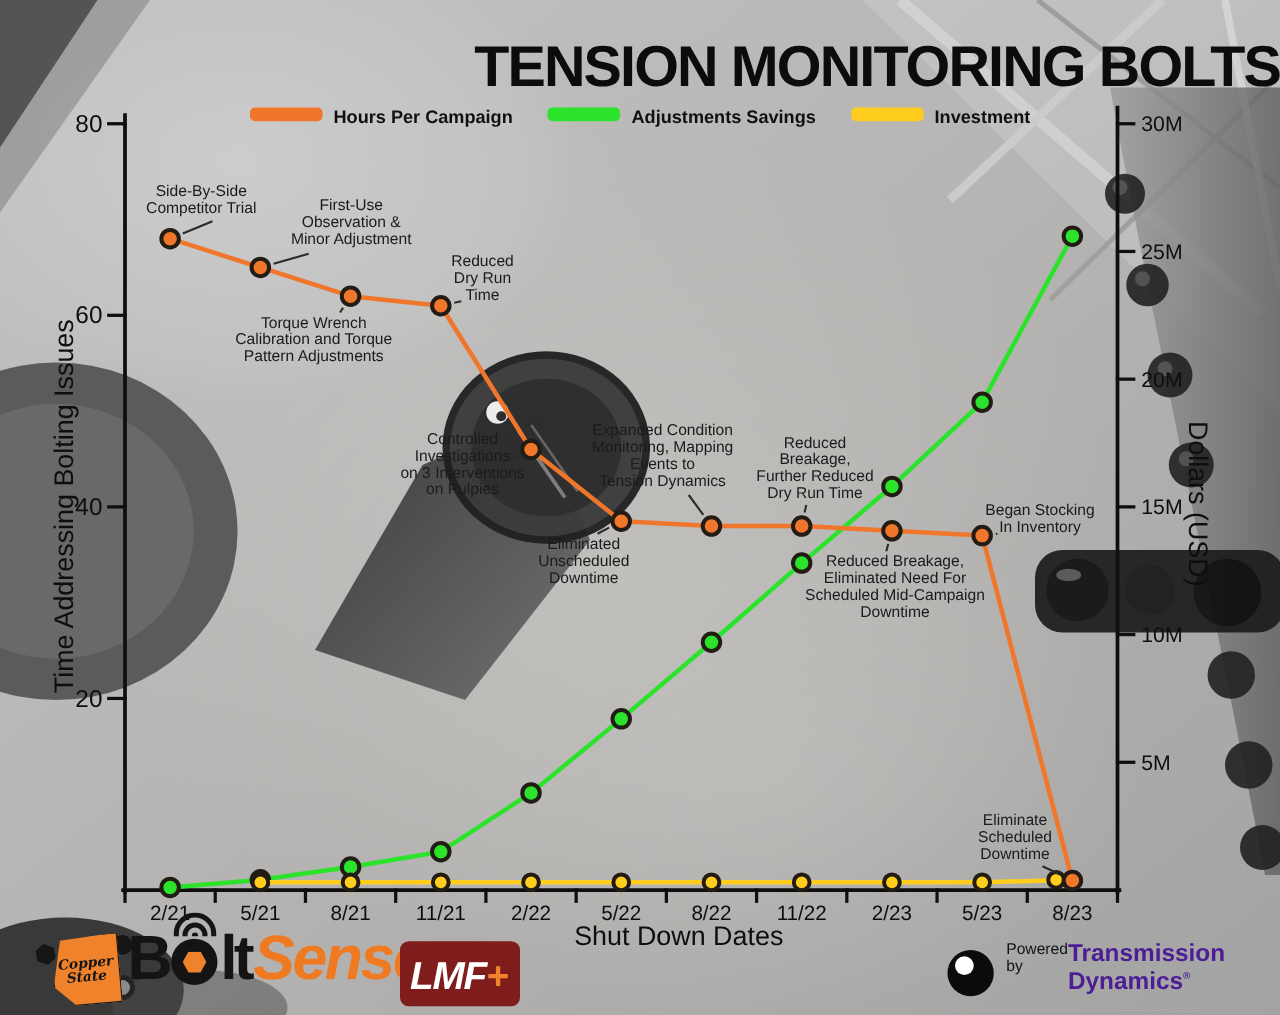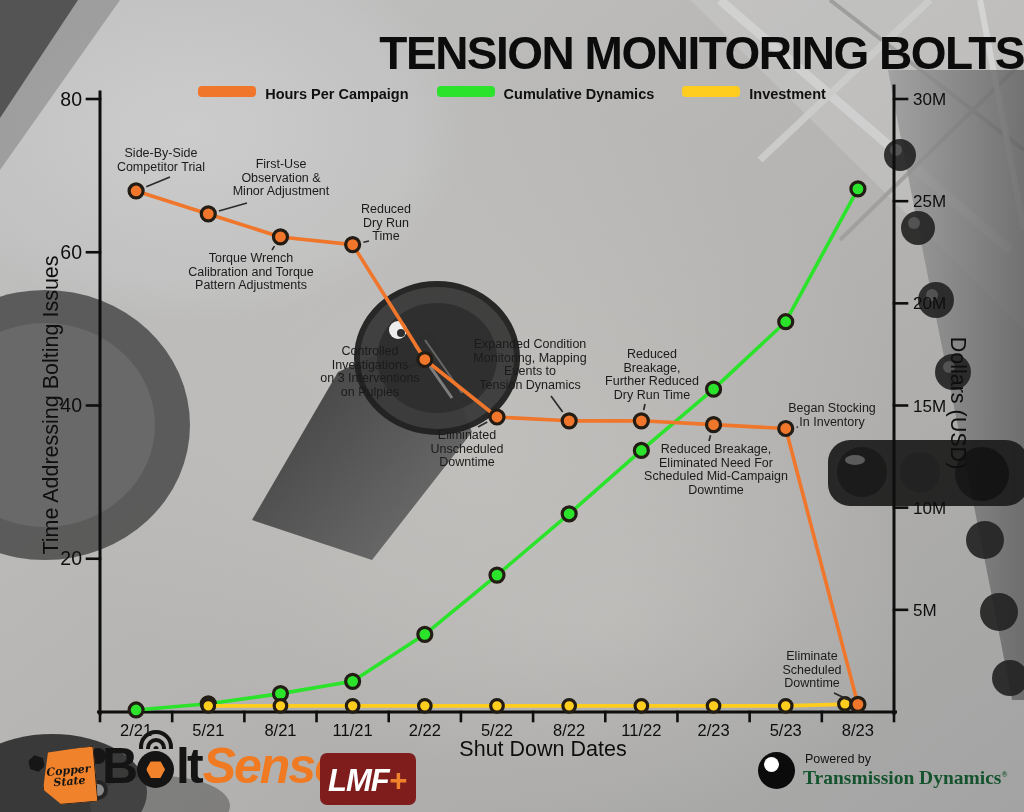--- a/index.html
+++ b/index.html
@@ -47,23 +47,23 @@
           background:#141414;border-radius:50%;}
   .boltsense .sense{font-size:50px;font-weight:900;font-style:italic;color:#f07a22;
                     letter-spacing:-2px;line-height:44px;margin-left:2px;}
   .lmf{position:absolute;left:320px;top:753px;background:#7f1d1d;border-radius:7px;
        padding:10px 10px 6px 8px;font-size:31px;font-weight:900;font-style:italic;
        color:#ffffff;letter-spacing:-1px;}
   .lmf .plus{color:#f0822b;}
   .powered{position:absolute;left:758px;top:752px;display:flex;align-items:flex-end;gap:8px;}
   .ball{width:37px;height:37px;border-radius:50%;background:#0b0b0b;position:relative;flex:0 0 auto;}
   .ball::after{content:"";position:absolute;left:6px;top:5px;width:15px;height:15px;border-radius:50%;background:#fff;}
-  .ptxt{display:flex;flex-direction:column;line-height:1.15;}
+  .ptxt{display:flex;flex-direction:row;line-height:1.15;}
   .ptxt .pby{font-size:12.5px;color:#131313;margin-left:2px;}
-  .ptxt .brand{font-size:19.5px;font-weight:700;color:#14532d;font-family:Liberation Serif, serif;}
+  .ptxt .brand{font-size:19.5px;font-weight:700;color:#4c1d95;}
   .ptxt .brand sup{font-size:8px;}
 </style>
 </head>
 <body>
 
 <div class="stage">
 
   <svg id="bg" viewBox="0 0 1024 812" aria-hidden="true">
     <defs>
       <linearGradient id="gBase" x1="0" y1="0" x2="1" y2="1">
@@ -285,21 +285,21 @@
     </svg>
 
   <h1 class="title">TENSION MONITORING BOLTS</h1>
   <div class="legend">
     <span class="legend-item">
       <span class="swatch" style="background: rgb(240, 118, 43);"></span>
       <span>Hours Per Campaign</span>
     </span>
     <span class="legend-item">
       <span class="swatch" style="background: rgb(43, 227, 43);"></span>
-      <span>Cumulative Dynamics</span>
+      <span>Adjustments Savings</span>
     </span>
     <span class="legend-item">
       <span class="swatch" style="background: rgb(255, 205, 30);"></span>
       <span>Investment</span>
     </span>
   </div>
 
   <div class="copper">
     <span class="nutL"></span>
     <span class="nutR"></span>

